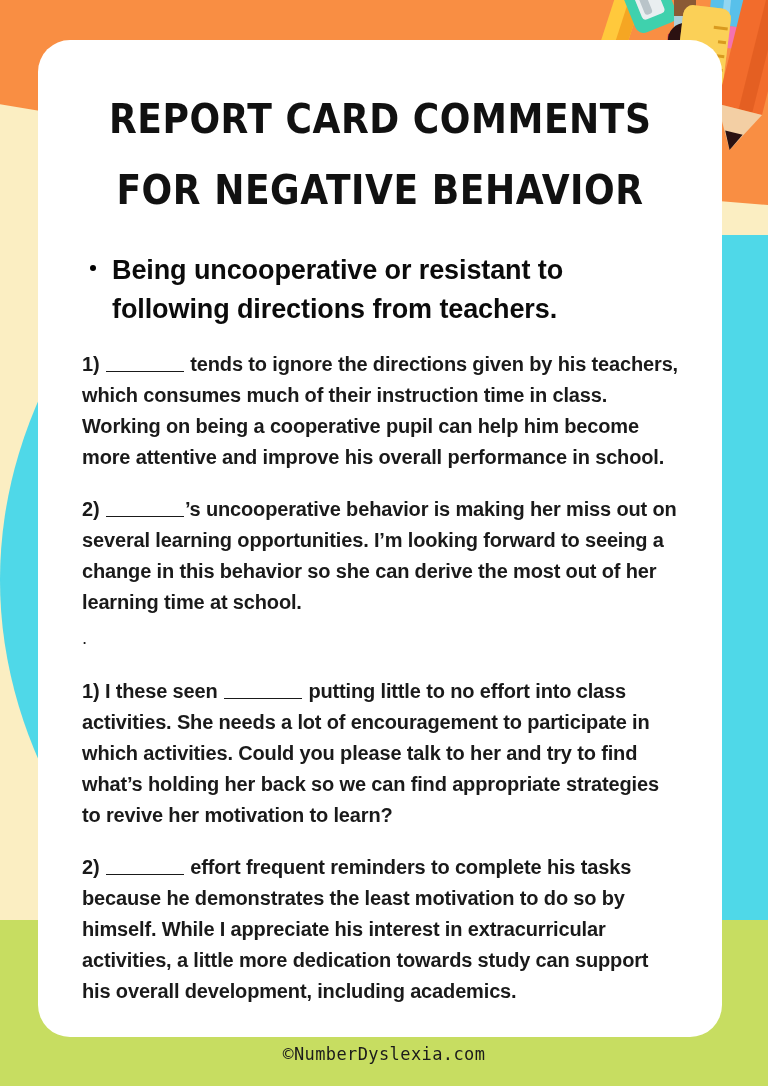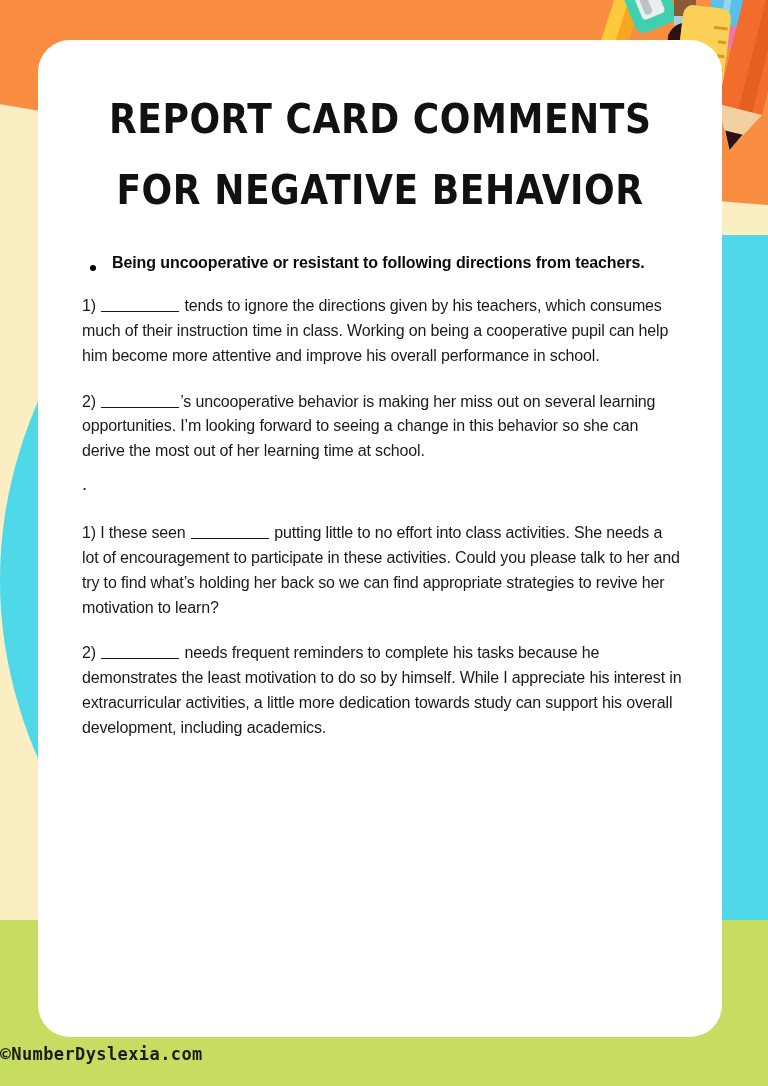--- a/index.html
+++ b/index.html
@@ -88,58 +88,59 @@
     margin-bottom:20px;
   }
   .bullet-dot {
     flex:0 0 auto;
     width:6px; height:6px;
     border-radius:50%;
     background:#000;
     margin:14px 16px 0 8px;
   }
   .heading-text {
-    font-size:16px;
+    font-size:27px;
     font-weight:bold;
     line-height:1.45;
     color:#0b0b0b;
     letter-spacing:-0.1px;
   }
 
   .para {
-    font-size:16px;
+    font-size:20px;
     line-height:1.55;
     color:#1a1a1a;
     margin-bottom:21px;
     letter-spacing:-0.15px;
+    font-weight:bold;
   }
   .para:last-child { margin-bottom:0; }
 
   .blank {
     display:inline-block;
     border-bottom:1.7px solid #1a1a1a;
     width:78px;
     margin:0 1px;
     vertical-align:-1px;
   }
 
   .stray-dot { font-size:18.5px; line-height:1.2; color:#1a1a1a; margin-top:-12px; margin-bottom:16px; }
 
   .section-gap { height:10px; }
 
   
   .footer {
     position:absolute;
     left:0; bottom:22px;
     width:768px;
+    text-align:center;
     font-family:"DejaVu Sans Mono", monospace;
     font-size:17px;
     letter-spacing:0.4px;
     color:#1b1b1b;
-    font-weight:bold;
   }
   .footer .c-mark { font-size:18px; }
 </style>
 </head>
 <body>
 
 <div id="poster">
 
   <div class="bg-layer bg-cream"></div>
   <div class="bg-layer bg-cyan"></div>
@@ -228,23 +229,23 @@
 
         <p class="para"><span>2)</span> <span></span><span class="blank"></span><span>’s uncooperative behavior is making her miss out on several learning opportunities. I’m looking forward to seeing a change in this behavior so she can derive the most out of her learning time at school.</span></p>
 
         <p class="stray-dot">.</p>
       </div>
 
       <div class="section-gap"></div>
 
       <div>
 
-        <p class="para"><span>1)</span> <span>I these seen </span><span class="blank"></span><span> putting little to no effort into class activities. She needs a lot of encouragement to participate in these activities. Could you please talk to her and try to find what’s holding her back so we can find appropriate strategies to revive her motivation to learn?</span></p>
-
-        <p class="para"><span>2)</span> <span></span><span class="blank"></span><span> needs frequent reminders to complete his tasks because he demonstrates the least motivation to do so by himself. While I appreciate his interest in extracurricular activities, a little more dedication towards study can support his overall development, including academics.</span></p>
+        <p class="para"><span>1)</span> <span>I these seen </span><span class="blank"></span><span> putting little to no effort into class activities. She needs a lot of encouragement to participate in which activities. Could you please talk to her and try to find what’s holding her back so we can find appropriate strategies to revive her motivation to learn?</span></p>
+
+        <p class="para"><span>2)</span> <span></span><span class="blank"></span><span> effort frequent reminders to complete his tasks because he demonstrates the least motivation to do so by himself. While I appreciate his interest in extracurricular activities, a little more dedication towards study can support his overall development, including academics.</span></p>
       </div>
 
     </div>
   </div>
 
   <div class="footer">
     <span class="c-mark">©</span><span>NumberDyslexia.com</span>
   </div>
 
 </div>

